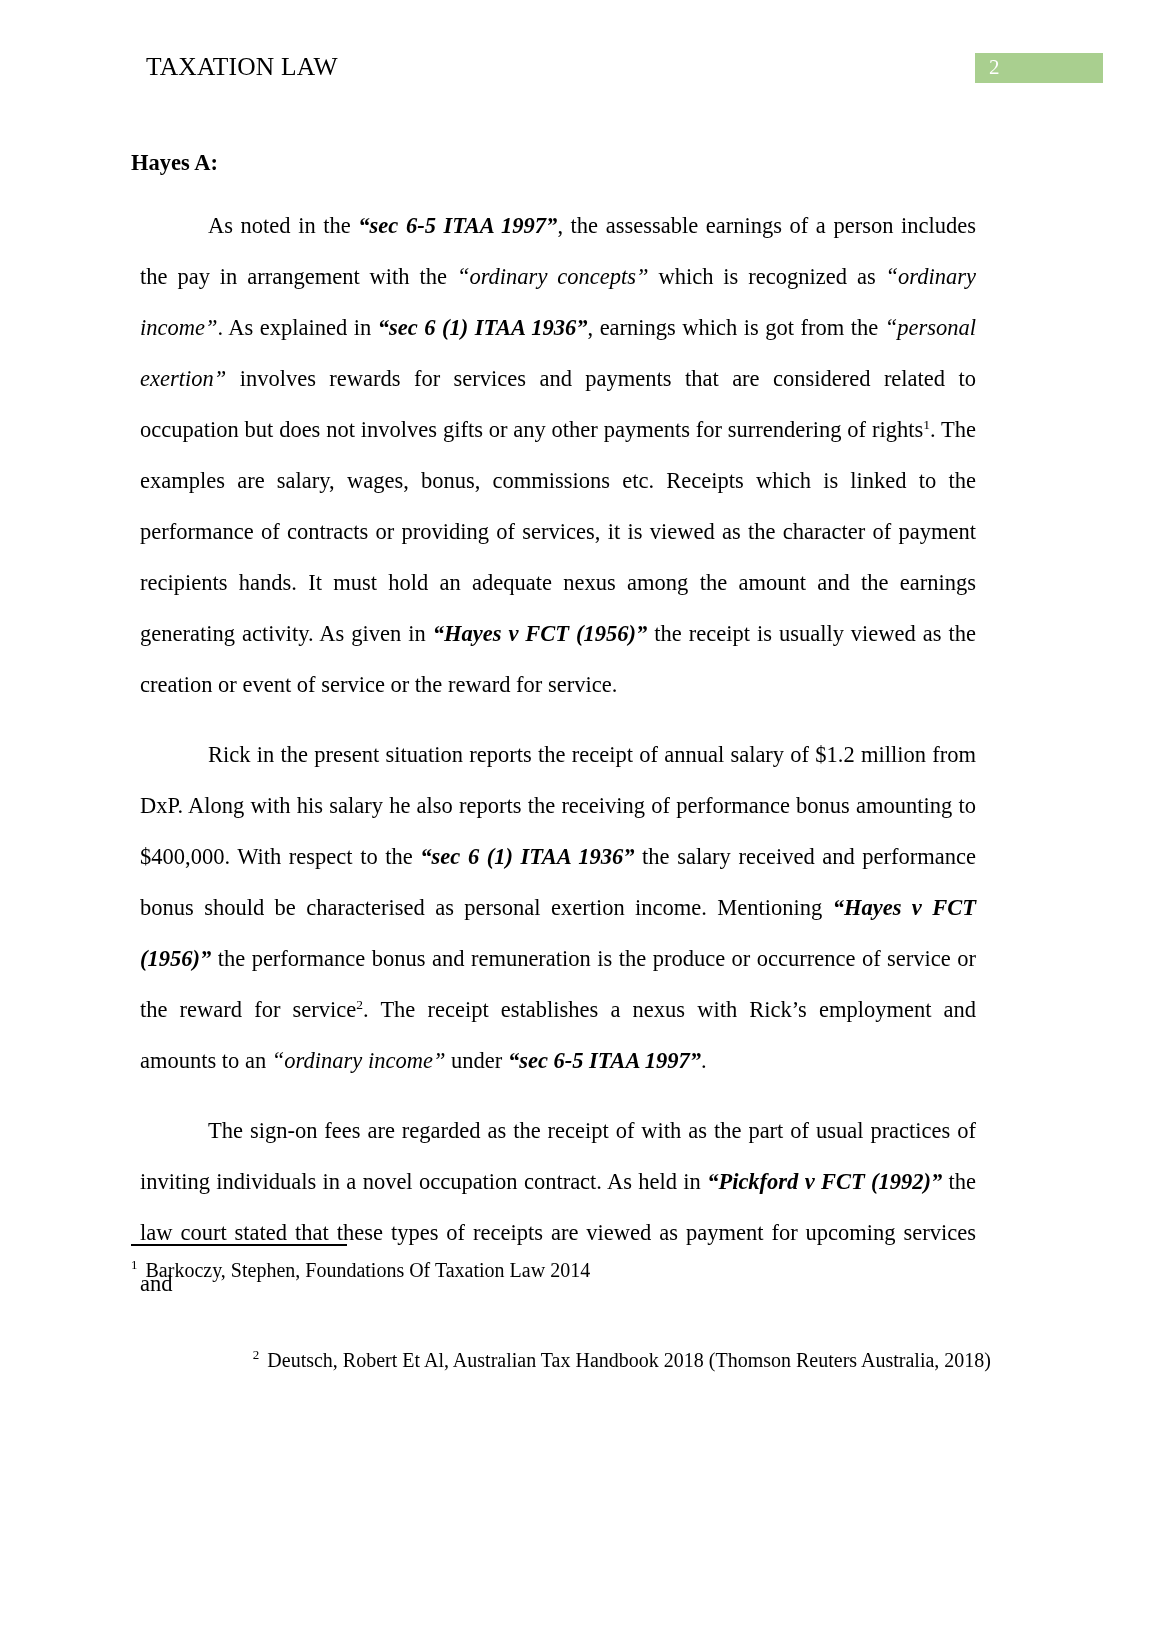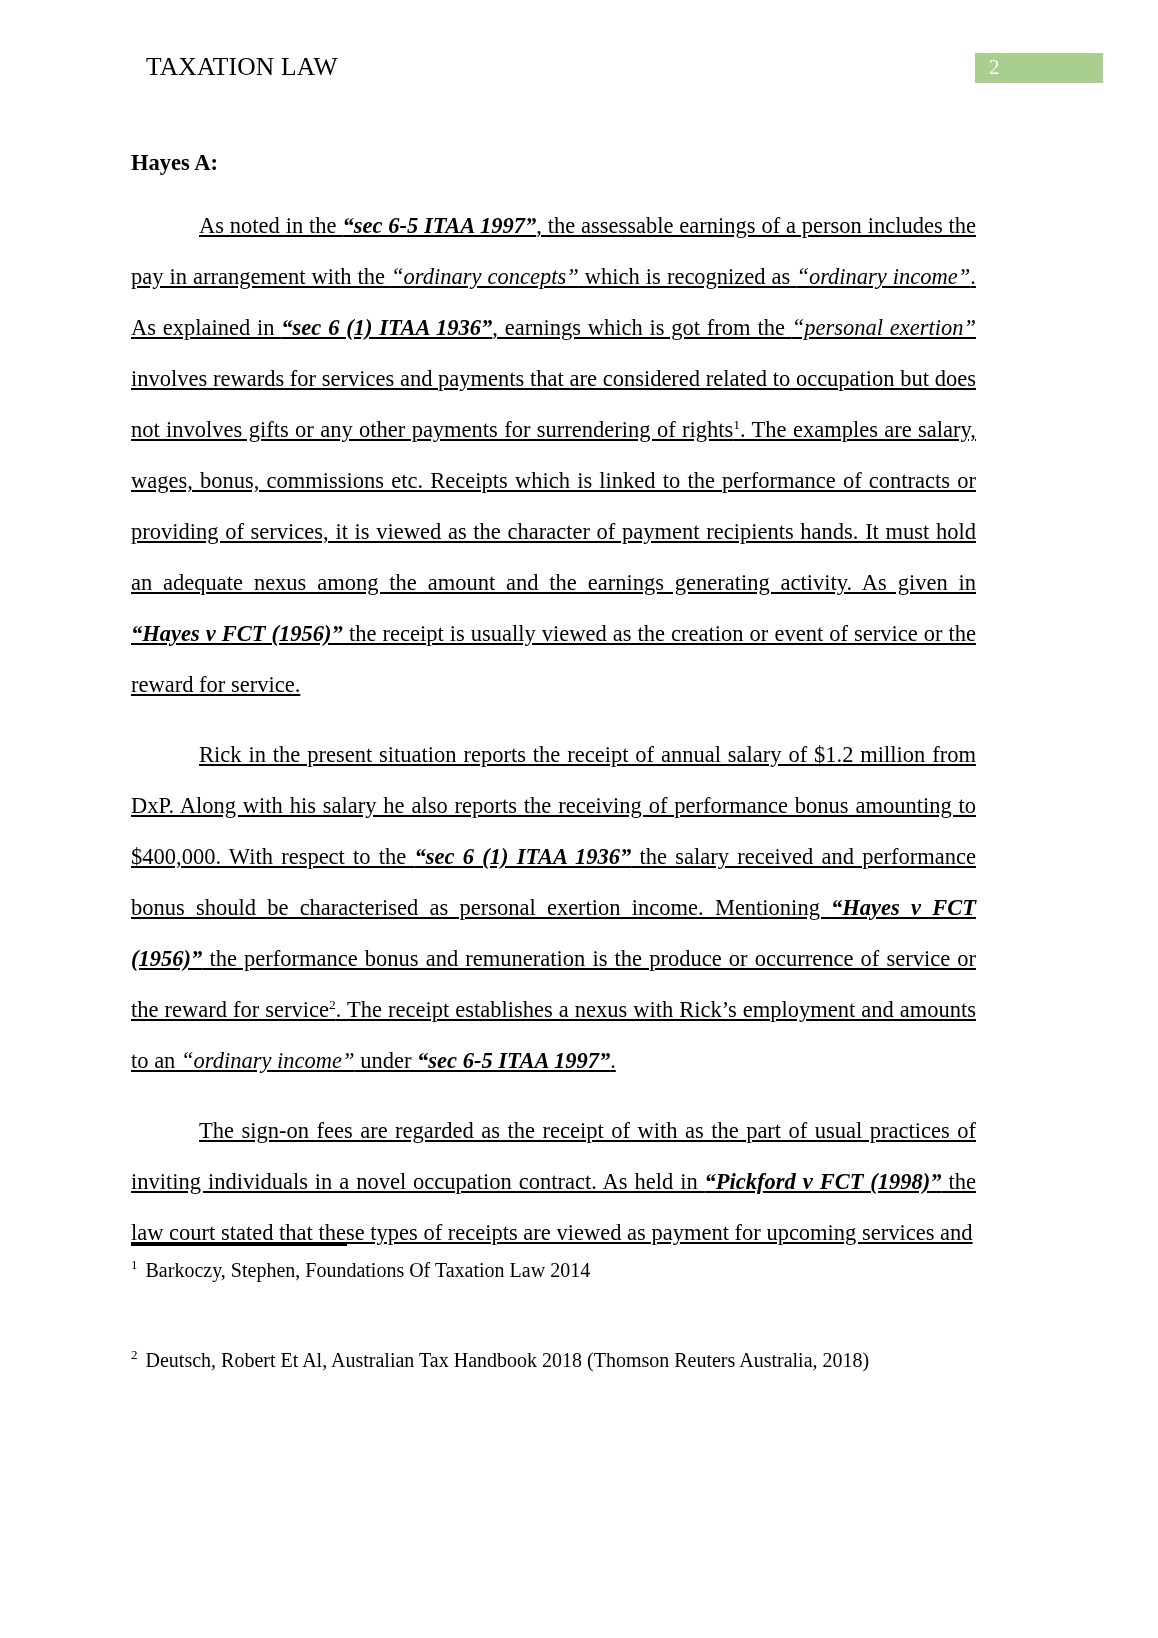--- a/index.html
+++ b/index.html
@@ -61,27 +61,26 @@
     top: 148px;
     width: 845px;
   }
   .section-heading {
     font-weight: bold;
     font-size: 22.5px;
     line-height: 30px;
     margin: 0 0 22px 0;
   }
   p.para {
-    margin: 0 0 0 0;
+    margin: 0 0 0 9px;
     font-size: 22.5px;
     line-height: 51px;
     text-align: justify;
     text-indent: 68px;
     text-justify: inter-word;
-    text-decoration: underline;
   }
   p.para + p.para {
     margin-top: 19px;
   }
   .bi { font-weight: bold; font-style: italic; }
   .it { font-style: italic; }
   sup.fn {
     font-size: 13.5px;
     vertical-align: super;
     line-height: 0;
@@ -99,21 +98,21 @@
     height: 0;
     border-top: 2px solid #000000;
     margin: 0 0 9px 0;
   }
   .footnote {
     font-size: 20px;
     line-height: 30px;
     margin: 0;
     white-space: nowrap;
   }
-  .footnote.second { margin-top: 60px; }
+  .footnote.second { margin-top: 60px; text-align: right; }
   .footnote sup {
     font-size: 13px;
     vertical-align: super;
     line-height: 0;
     padding-right: 3px;
   }
 </style>
 </head>
 <body>
 
@@ -124,21 +123,21 @@
     <div class="page-number-box">
       <span class="page-number-text">2</span>
     </div>
   </div>
 
   <div class="body-area">
     <div class="section-heading">Hayes A:</div>
     <div id="paragraphs">
         <p class="para"><span>As noted in the </span><span class="bi">“sec 6-5 ITAA 1997”</span><span>, the assessable earnings of a person includes the pay in arrangement with the </span><span class="it">“ordinary concepts”</span><span> which is recognized as </span><span class="it">“ordinary income”</span><span>. As explained in </span><span class="bi">“sec 6 (1) ITAA 1936”</span><span>, earnings which is got from the </span><span class="it">“personal exertion”</span><span> involves rewards for services and payments that are considered related to occupation but does not involves gifts or any other payments for surrendering of rights</span><sup class="fn">1</sup><span>. The examples are salary, wages, bonus, commissions etc. Receipts which is linked to the performance of contracts or providing of services, it is viewed as the character of payment recipients hands. It must hold an adequate nexus among the amount and the earnings generating activity. As given in </span><span class="bi">“Hayes v FCT (1956)”</span><span> the receipt is usually viewed as the creation or event of service or the reward for service.</span></p>
         <p class="para"><span>Rick in the present situation reports the receipt of annual salary of $1.2 million from DxP. Along with his salary he also reports the receiving of performance bonus amounting to $400,000. With respect to the </span><span class="bi">“sec 6 (1) ITAA 1936”</span><span> the salary received and performance bonus should be characterised as personal exertion income. Mentioning </span><span class="bi">“Hayes v FCT (1956)”</span><span> the performance bonus and remuneration is the produce or occurrence of service or the reward for service</span><sup class="fn">2</sup><span>. The receipt establishes a nexus with Rick’s employment and amounts to an </span><span class="it">“ordinary income”</span><span> under </span><span class="bi">“sec 6-5 ITAA 1997”</span><span>.</span></p>
-        <p class="para"><span>The sign-on fees are regarded as the receipt of with as the part of usual practices of inviting individuals in a novel occupation contract. As held in </span><span class="bi">“Pickford v FCT (1998)”</span><span> the law court stated that these types of receipts are viewed as payment for upcoming services and</span></p>
+        <p class="para"><span>The sign-on fees are regarded as the receipt of with as the part of usual practices of inviting individuals in a novel occupation contract. As held in </span><span class="bi">“Pickford v FCT (1992)”</span><span> the law court stated that these types of receipts are viewed as payment for upcoming services and</span></p>
       </div>
   </div>
 
   <div class="footnotes">
     <div class="footnote-rule"></div>
     <div id="footnote-list">
         <p class="footnote"><sup>1</sup><span> Barkoczy, Stephen, Foundations Of Taxation Law 2014</span></p>
         <p class="footnote second"><sup>2</sup><span> Deutsch, Robert Et Al, Australian Tax Handbook 2018 (Thomson Reuters Australia, 2018)</span></p>
       </div>
   </div>

